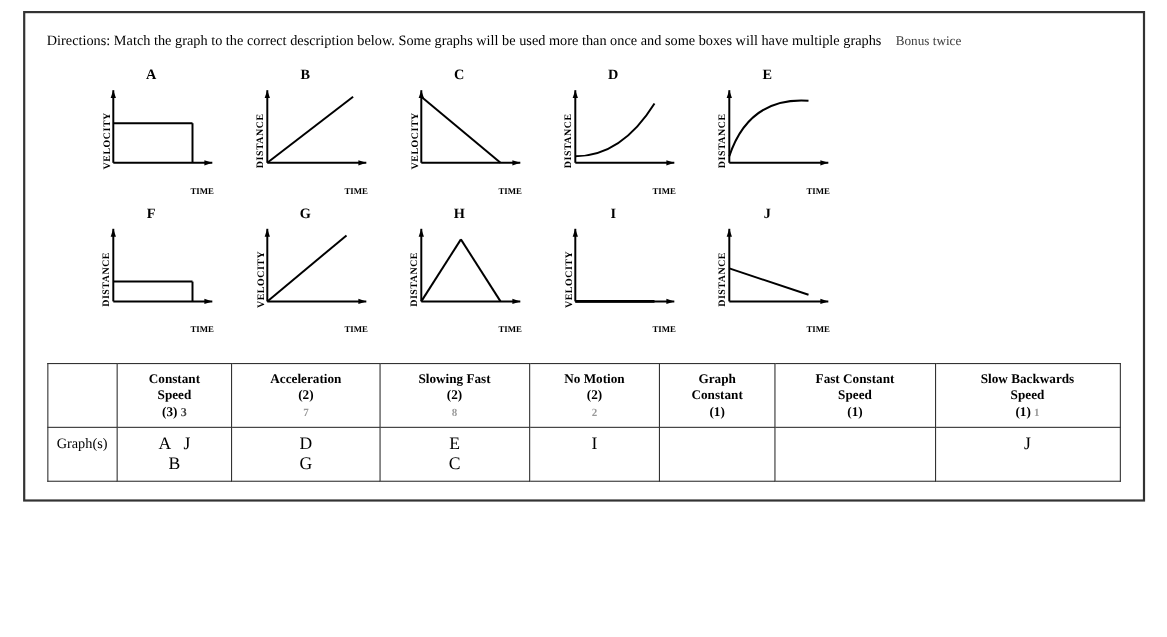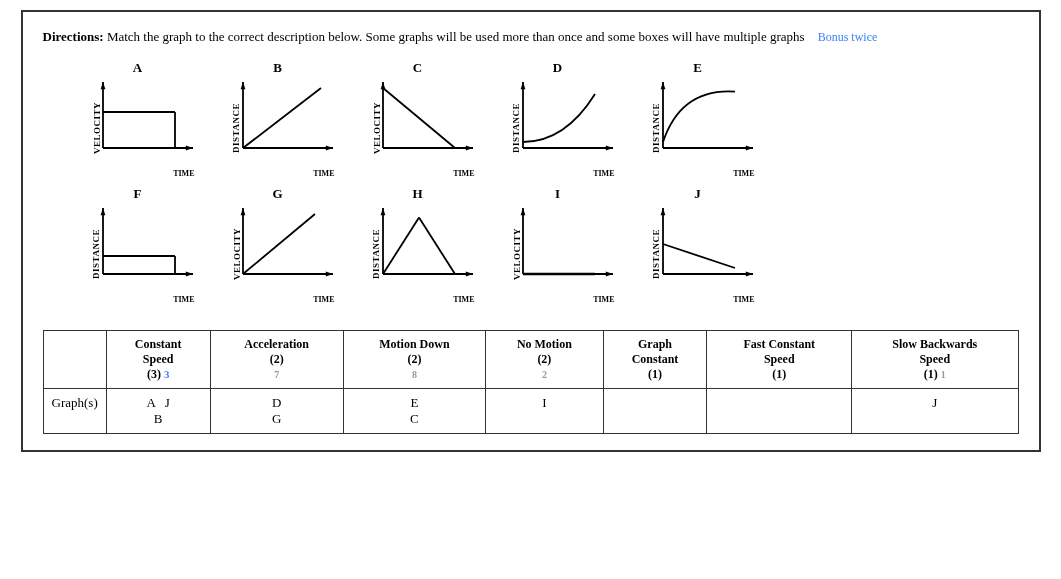--- a/index.html
+++ b/index.html
@@ -17,25 +17,25 @@
       width: 1020px;
       border: 2px solid #333;
       background: #fff;
       padding: 16px 20px;
     }
     .directions {
       font-size: 13px;
       margin-bottom: 14px;
       line-height: 1.4;
     }
-    .directions strong { font-weight: bold; }
+    .directions strong { font-weight: normal; }
     .handwritten {
       font-family: 'Comic Sans MS', cursive;
       font-size: 12px;
-      color: #3b82f6;
+      color: #404040;
     }
     .graph-row {
       display: flex;
       flex-direction: row;
       justify-content: flex-start;
       align-items: flex-end;
       gap: 10px;
       margin-bottom: 8px;
     }
     .graph-container {
@@ -90,21 +90,21 @@
       padding: 6px 8px;
       text-align: center;
       vertical-align: top;
     }
     .match-table th {
       background: #fff;
       font-weight: bold;
     }
     .handwritten-cell {
       font-family: 'Comic Sans MS', cursive;
-      font-size: 13px;
+      font-size: 16px;
     }
     .row-header {
       font-weight: normal;
       font-size: 13px;
     }
   </style>
 </head>
 <body>
 
 <div class="page">
@@ -317,21 +317,21 @@
           <div>Constant</div>
           <div>Speed</div>
           <div>(3) <span class="handwritten" style="font-size:11px;">3</span></div>
         </th>
         <th>
           <div>Acceleration</div>
           <div>(2)</div>
           <div><span class="handwritten" style="font-size:10px; color:#999;">7</span></div>
         </th>
         <th>
-          <div>Motion Down</div>
+          <div>Slowing Fast</div>
           <div>(2)</div>
           <div><span class="handwritten" style="font-size:10px; color:#999;">8</span></div>
         </th>
         <th>
           <div>No Motion</div>
           <div>(2)</div>
           <div><span class="handwritten" style="font-size:10px; color:#999;">2</span></div>
         </th>
         <th>
           <div>Graph</div>

